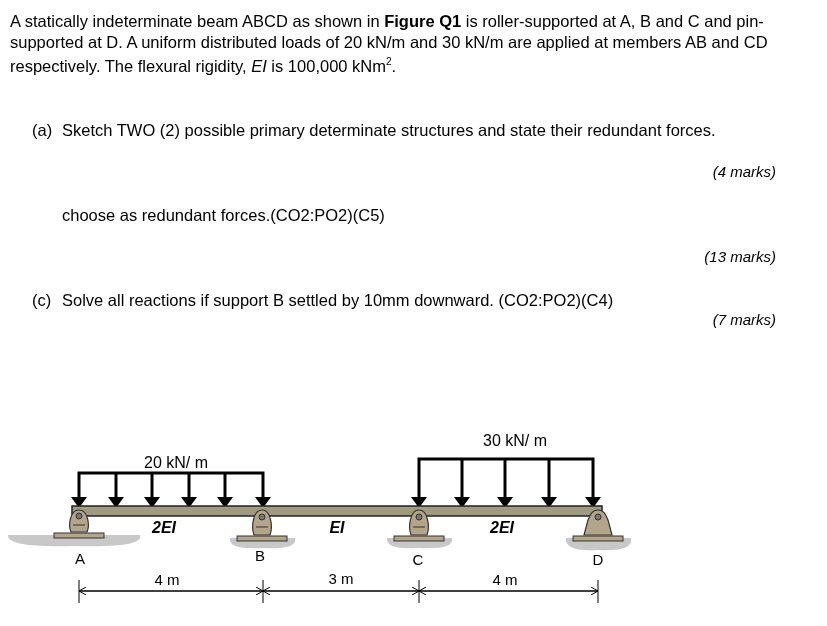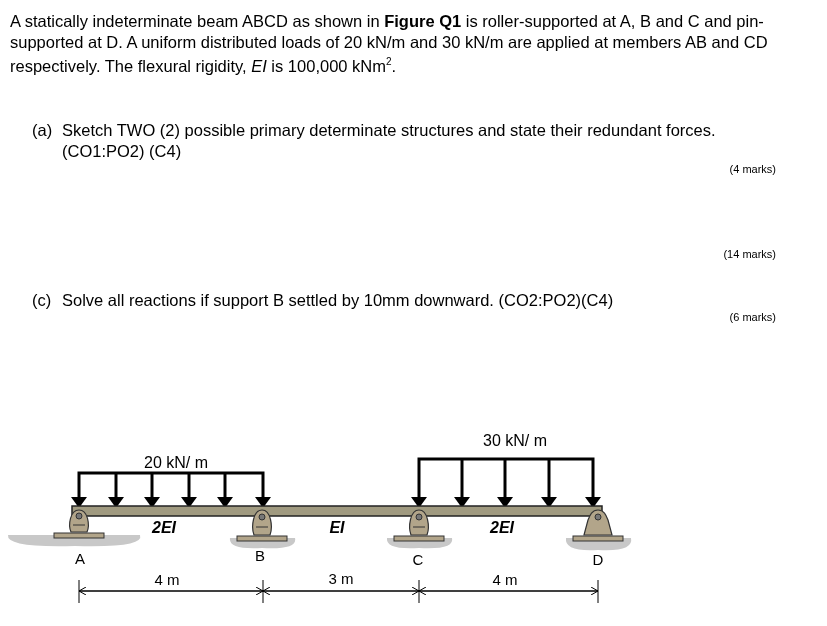--- a/index.html
+++ b/index.html
@@ -3,46 +3,46 @@
 <meta charset="utf-8">
 <style>
   html, body { margin:0; padding:0; background:#ffffff; }
   body { width:827px; height:626px; position:relative; overflow:hidden;
          font-family:"Liberation Sans", sans-serif; color:#000; }
   .intro { position:absolute; left:10px; top:11px; width:790px;
            font-size:16.5px; line-height:20.5px; }
   .q { position:absolute; left:32px; width:790px; font-size:16.5px; line-height:20.5px; }
   .q .lbl { display:inline-block; width:30px; }
   .q .cont { padding-left:30px; }
-  .marks { position:absolute; right:51px; font-size:11px; }
+  .marks { position:absolute; right:51px; font-size:15px;font-style:italic; }
   .fig { position:absolute; left:0; top:420px; }
   .fig text { font-family:"Liberation Sans", sans-serif; }
   .ei { font-family:"Liberation Serif", serif; font-style:italic; font-weight:bold; }
 </style>
 </head>
 <body>
 
 <div class="intro">
   <span>A statically indeterminate beam ABCD as shown in </span><b>Figure Q1</b><span> is roller-supported at A, B and C and pin-supported at D. A uniform distributed loads of 20 kN/m and 30 kN/m are applied at members AB and CD respectively. The flexural rigidity, </span><i>EI</i><span> is 100,000 kNm</span><sup style="font-size:10px">2</sup><span>.</span>
 </div>
 
 <div class="q" style="top:120px">
   <div><span class="lbl">(a)</span><span>Sketch TWO (2) possible primary determinate structures and state their redundant forces.</span></div>
-  <div class="cont">(CO1:PO2) (C4)</div>
 </div>
 <div class="marks" style="top:163px">(4 marks)</div>
 
 <div class="q" style="top:205px">
+  <div class="cont">choose as redundant forces.(CO2:PO2)(C5)</div>
 </div>
-<div class="marks" style="top:248px">(14 marks)</div>
+<div class="marks" style="top:248px">(13 marks)</div>
 
 <div class="q" style="top:290px">
   <div><span class="lbl">(c)</span><span>Solve all reactions if support B settled by 10mm downward. (CO2:PO2)(C4)</span></div>
 </div>
-<div class="marks" style="top:311px">(6 marks)</div>
+<div class="marks" style="top:311px">(7 marks)</div>
 
 <svg class="fig" width="827" height="206" viewBox="0 420 827 206">
   <defs>
     <marker id="ah" markerWidth="8" markerHeight="8" refX="7" refY="4" orient="auto">
       <path d="M0,0 L7,4 L0,8" fill="none" stroke="#000" stroke-width="1"></path>
     </marker>
   </defs>
 
   <g>
     <polyline points="79,506 79,473 263,473 263,506" fill="none" stroke="#000" stroke-width="3"></polyline>

